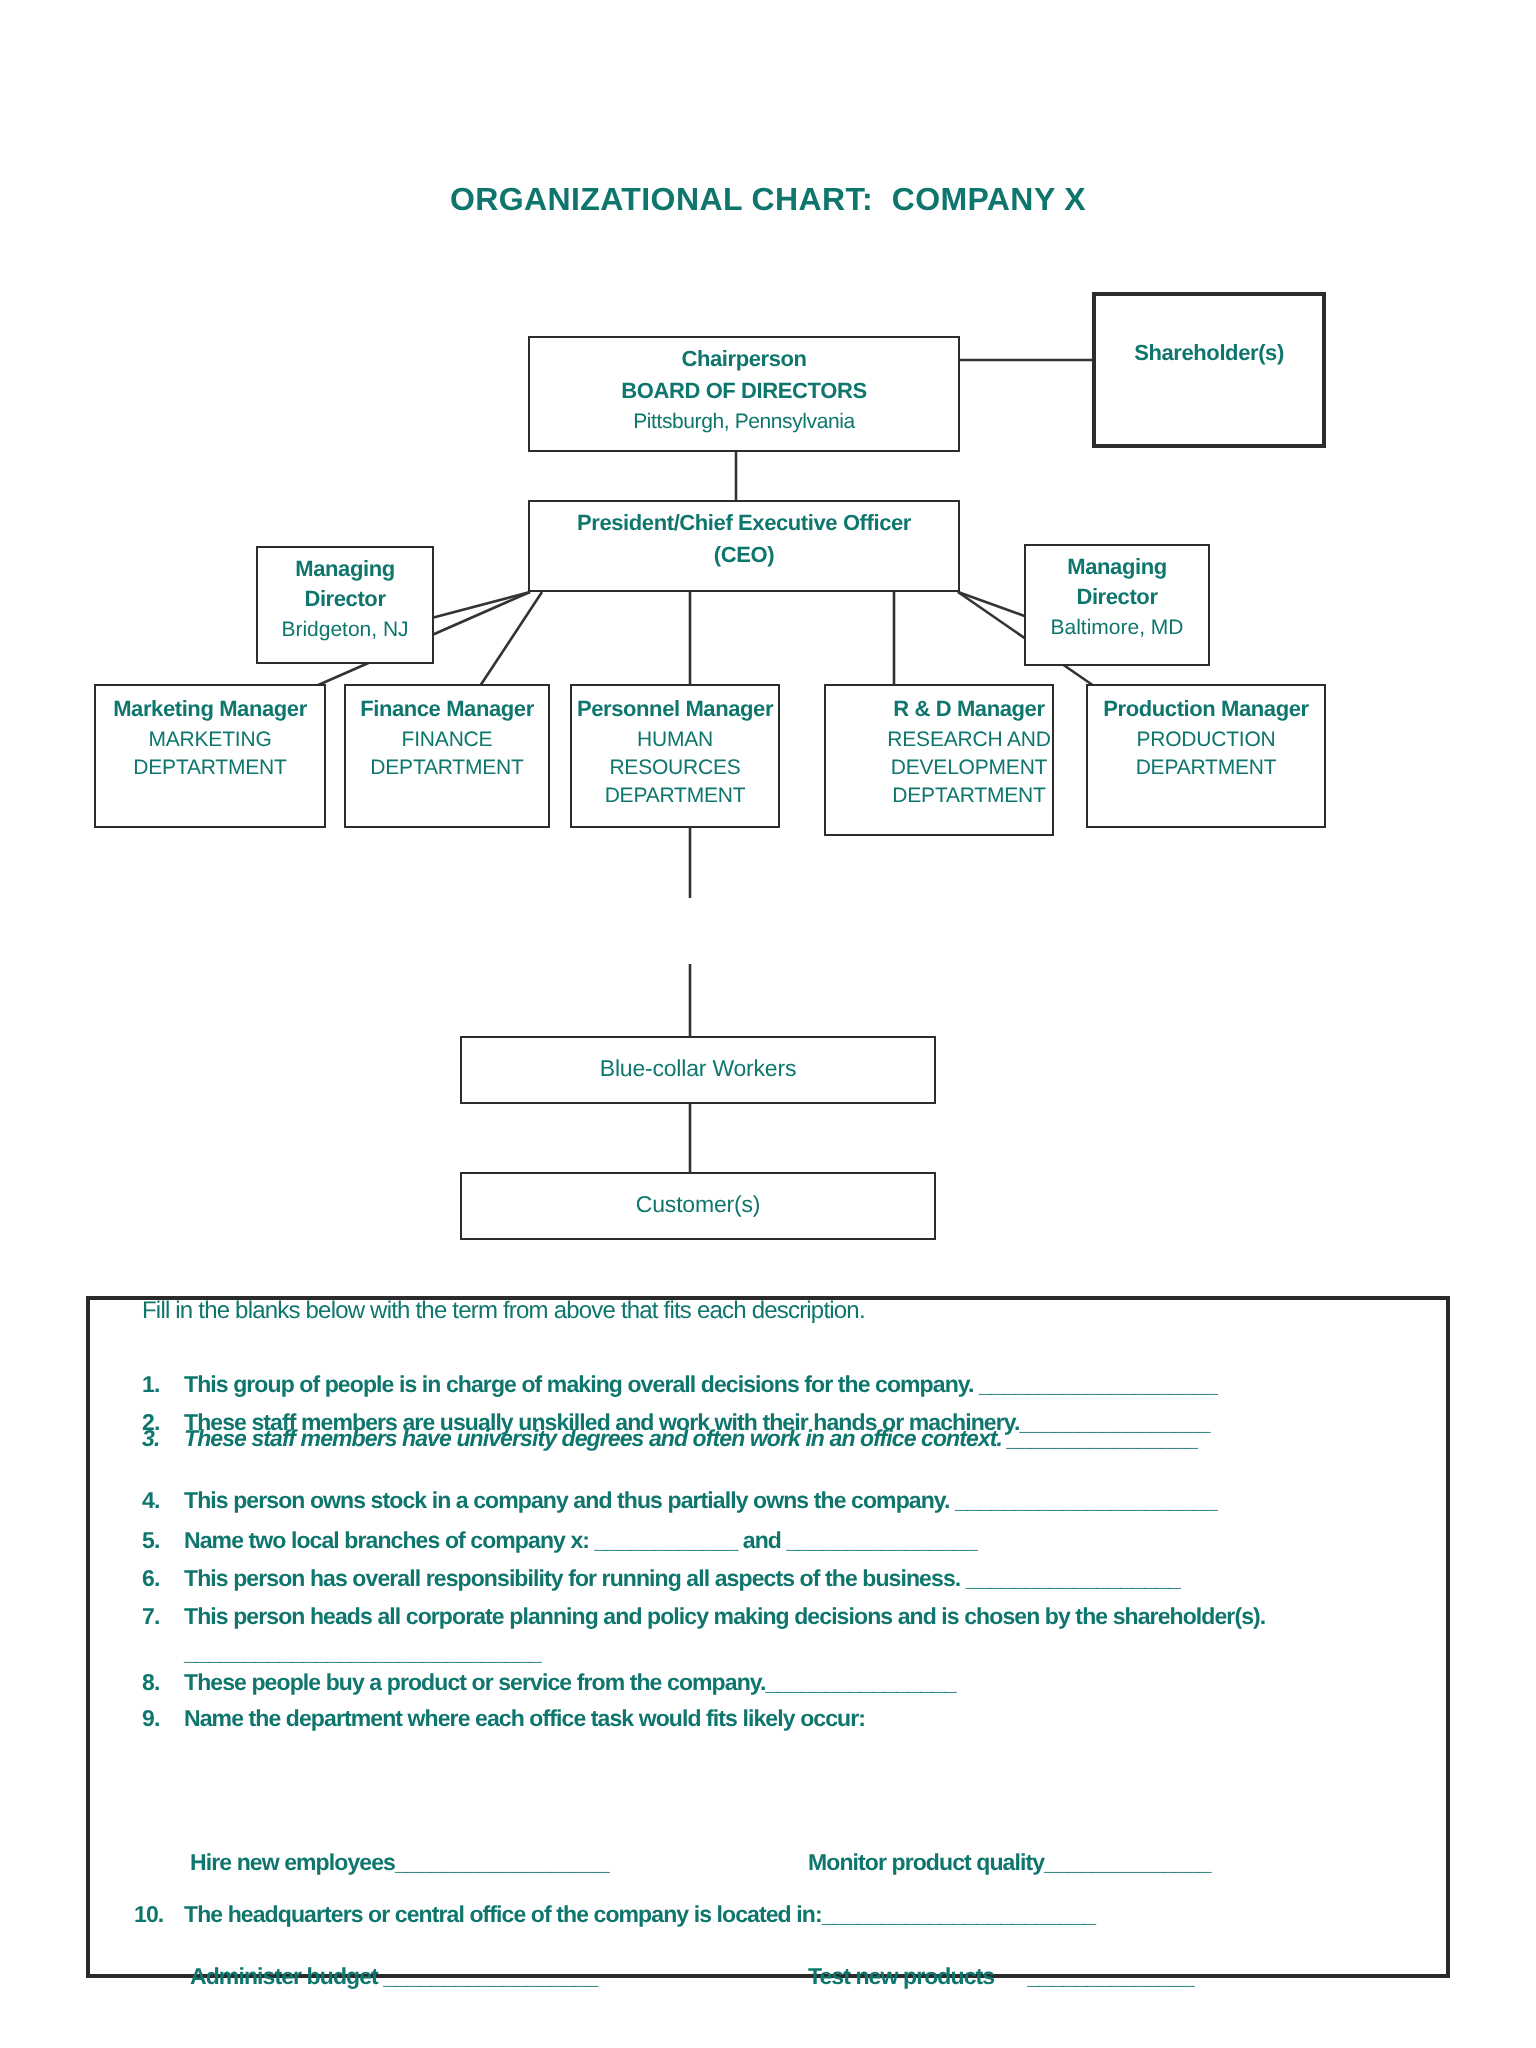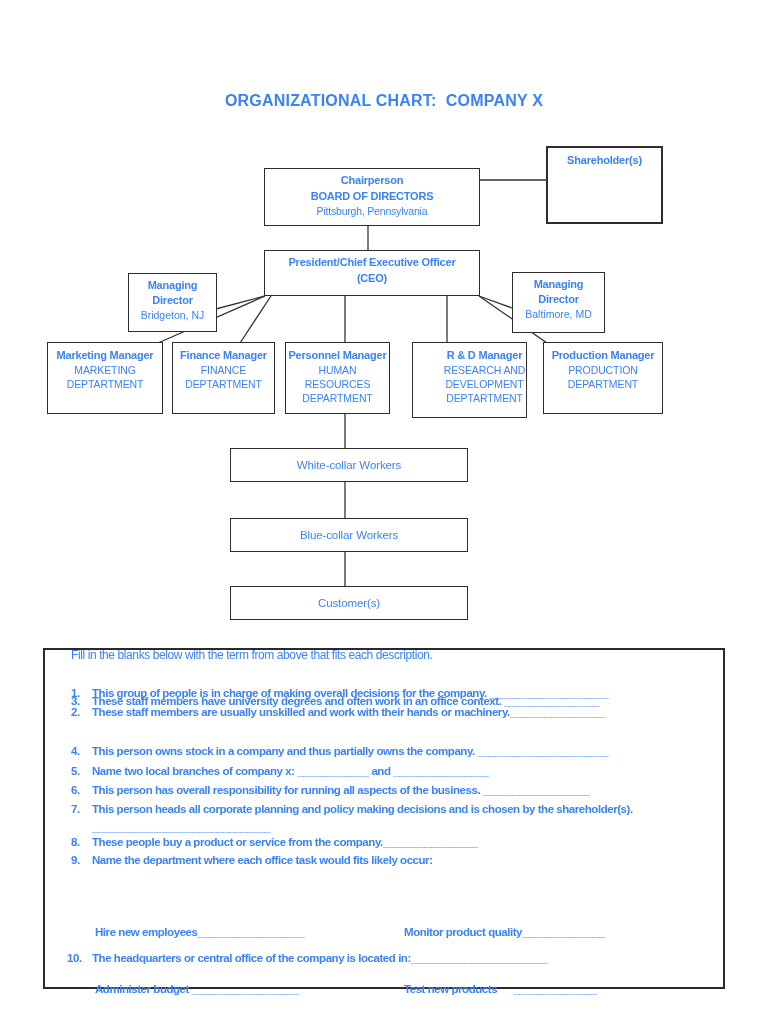--- a/index.html
+++ b/index.html
@@ -1,17 +1,17 @@
 <!DOCTYPE html>
 <html><head>
 <meta charset="utf-8">
 <style>
   html,body{margin:0;padding:0;background:#fff;}
   .page{position:relative;width:768px;height:1024px;background:#ffffff;
-        font-family:"Liberation Sans",sans-serif;color:#3b82f6;overflow:hidden;}
+        font-family:"Liberation Sans",sans-serif;color:#0f766e;overflow:hidden;}
   .title{position:absolute;left:0;top:92px;width:768px;text-align:center;
          font-size:16px;font-weight:bold;letter-spacing:0.2px;}
   
   .obox{position:absolute;background:#fff;border:1.5px solid #2d2d2d;box-sizing:border-box;
         display:flex;flex-direction:column;align-items:center;justify-content:center;
         text-align:center;z-index:2;}
   .topalign{justify-content:flex-start;}
   .bt{font-size:11px;font-weight:bold;line-height:15.5px;letter-spacing:-0.2px;}
   .nt{font-size:10.5px;font-weight:normal;line-height:14px;letter-spacing:-0.1px;}
   .loc{font-size:10.5px;font-weight:normal;line-height:15px;}
@@ -46,21 +46,21 @@
       <line x1="265" y1="296" x2="158" y2="343"></line>
       <line x1="271" y1="296" x2="240" y2="343"></line>
       <line x1="479" y1="296" x2="515" y2="309"></line>
       <line x1="479" y1="296" x2="547" y2="343"></line>
       <line x1="345" y1="414" x2="345" y2="449"></line>
       <line x1="345" y1="482" x2="345" y2="519"></line>
       <line x1="345" y1="552" x2="345" y2="587"></line>
     </g>
   </svg>
 
-  <div class="obox topalign" style="left:546px;top:146px;width:117px;height:78px;padding-top:5px;border-width:2px;">
+  <div class="obox topalign" style="left:546px;top:146px;width:117px;height:78px;padding-top:22px;border-width:2px;">
     <span class="bt">Shareholder(s)</span>
   </div>
 
   <div class="obox topalign" style="left:264px;top:168px;width:216px;height:58px;padding-top:4px;">
     <span class="bt">Chairperson</span>
     <span class="bt">BOARD OF DIRECTORS</span>
     <span class="bt loc" style="font-weight:normal;">Pittsburgh, Pennsylvania</span>
   </div>
 
   <div class="obox topalign" style="left:264px;top:250px;width:216px;height:46px;padding-top:4px;">
@@ -104,43 +104,40 @@
     <span class="nt">DEVELOPMENT</span>
     <span class="nt">DEPTARTMENT</span>
   </div>
 
   <div class="obox topalign" style="left:543px;top:342px;width:120px;height:72px;padding-top:5px;">
     <span class="bt" style="line-height:14.5px;">Production Manager</span>
     <span class="nt">PRODUCTION</span>
     <span class="nt">DEPARTMENT</span>
   </div>
 
-  <div class="obox" style="left:230px;top:448px;width:238px;height:34px;">
-    <span class="worker">White-collar Workers</span>
-  </div>
 
   <div class="obox" style="left:230px;top:518px;width:238px;height:34px;">
     <span class="worker">Blue-collar Workers</span>
   </div>
 
   <div class="obox" style="left:230px;top:586px;width:238px;height:34px;">
     <span class="worker">Customer(s)</span>
   </div>
 
   <div class="qbox"></div>
 
   <div class="instr">Fill in the blanks below with the term from above that fits each description.</div>
 
   <div class="qrow" style="top:687px;">
     <span class="qnum">1.</span><span>This group of people is in charge of making overall decisions for the company. ____________________</span>
   </div>
   <div class="qrow" style="top:706px;">
     <span class="qnum">2.</span><span>These staff members are usually unskilled and work with their hands or machinery.________________</span>
   </div>
-  <div class="qrow" style="top:695px;">
+  <div class="qrow" style="top:714px;font-style:italic;">
     <span class="qnum">3.</span><span>These staff members have university degrees and often work in an office context. ________________</span>
   </div>
   <div class="qrow" style="top:745px;">
     <span class="qnum">4.</span><span>This person owns stock in a company and thus partially owns the company. ______________________</span>
   </div>
   <div class="qrow" style="top:765px;">
     <span class="qnum">5.</span><span>Name two local branches of company x: ____________ and ________________</span>
   </div>
   <div class="qrow" style="top:784px;">
     <span class="qnum">6.</span><span>This person has overall responsibility for running all aspects of the business. __________________</span>

